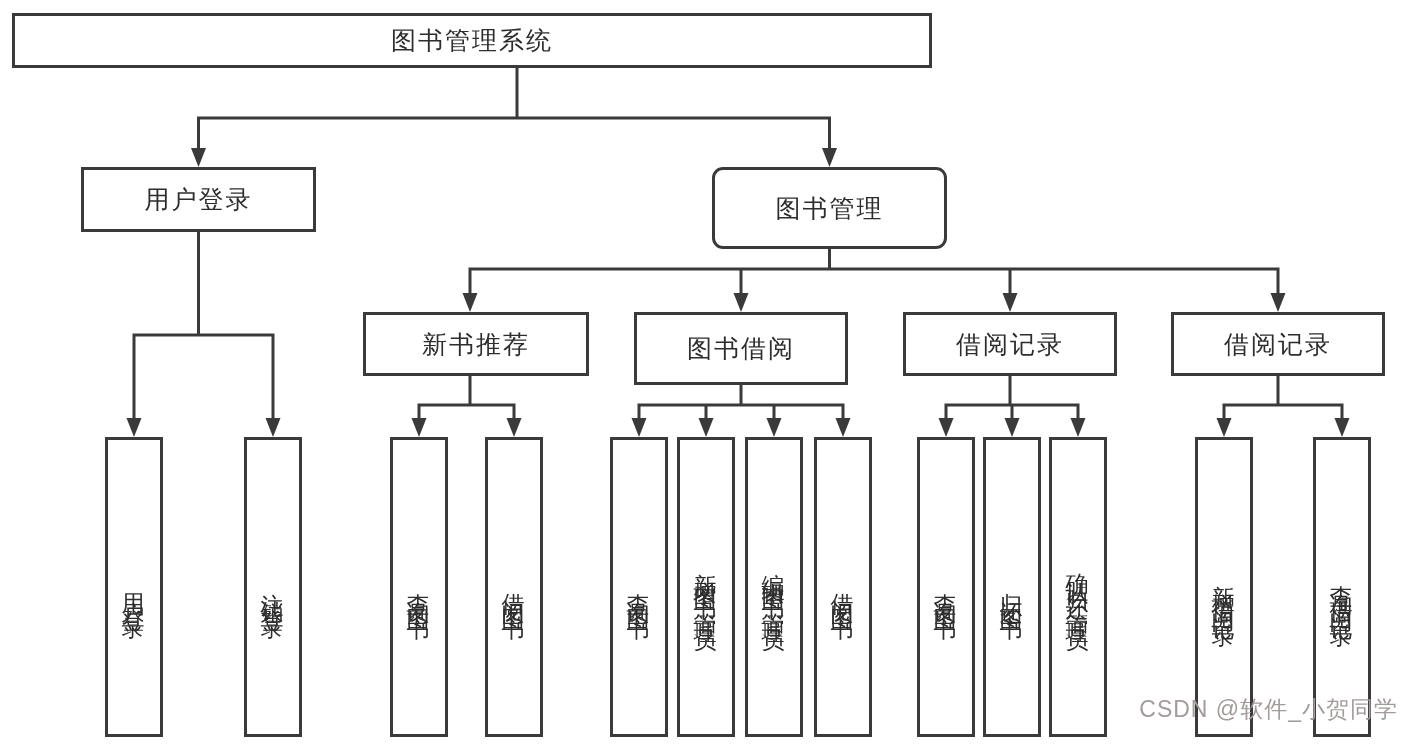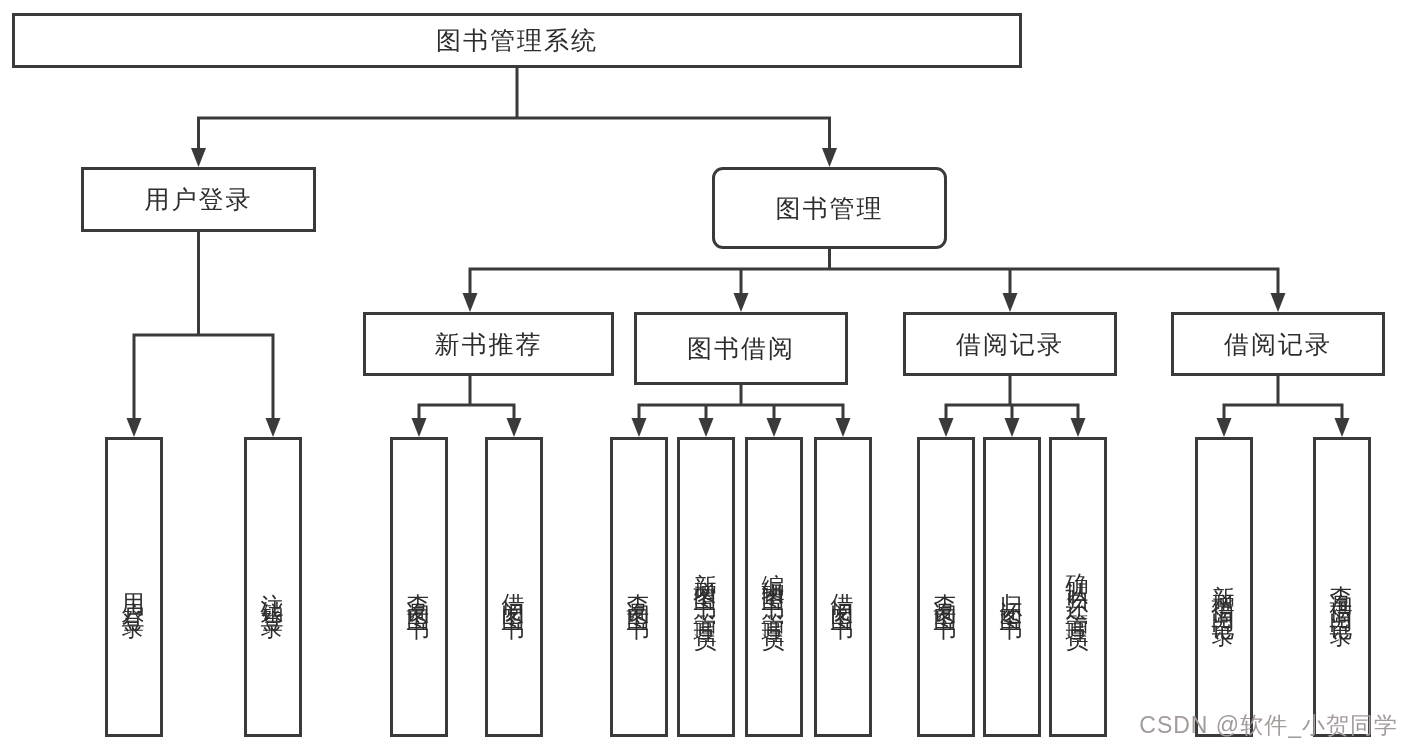--- a/index.html
+++ b/index.html
@@ -13,21 +13,21 @@
     display:flex;align-items:center;justify-content:center;
     font-size:25px;color:var(--text,#2d2d2d);letter-spacing:2px;
     white-space:nowrap;
   }
   .node.vert{
     writing-mode:vertical-rl;text-orientation:mixed;
     font-size:23px;letter-spacing:8px;padding-top:8px;
     white-space:normal;
   }
   .watermark{
-    position:absolute;right:7px;bottom:6px;
+    position:absolute;right:7px;bottom:22px;
     font-size:23px;color:var(--wm,#a39a9a);
     letter-spacing:1px;white-space:nowrap;margin-top:28px;
   }
 </style>
 </head>
 <body>
 
 <div class="canvas">
   <svg id="connectors" width="1405" height="747">
       <path d="M517 68 V118 M198.5 118 H829.5 M198.5 118 V151 M829.5 118 V151 M198.5 232 V335 M134 335 H273 M134 335 V421 M273 335 V421 M829.5 233 V269 M470 269 H1278 M470 269 V296 M741 269 V296 M1010 269 V296 M1278 269 V296 M470 376 V405 M419 405 H514 M419 405 V421 M514 405 V421 M741 376 V405 M639 405 H843 M639 405 V421 M706 405 V421 M774 405 V421 M843 405 V421 M1010 376 V405 M946 405 H1078 M946 405 V421 M1012 405 V421 M1078 405 V421 M1278 376 V405 M1224 405 H1342 M1224 405 V421 M1342 405 V421" stroke="#3a3a3a" stroke-width="3" stroke-linecap="square" fill="none"></path>
@@ -45,24 +45,24 @@
       <polygon points="698.5,418 713.5,418 706,437" fill="#3a3a3a"></polygon>
       <polygon points="766.5,418 781.5,418 774,437" fill="#3a3a3a"></polygon>
       <polygon points="835.5,418 850.5,418 843,437" fill="#3a3a3a"></polygon>
       <polygon points="938.5,418 953.5,418 946,437" fill="#3a3a3a"></polygon>
       <polygon points="1004.5,418 1019.5,418 1012,437" fill="#3a3a3a"></polygon>
       <polygon points="1070.5,418 1085.5,418 1078,437" fill="#3a3a3a"></polygon>
       <polygon points="1216.5,418 1231.5,418 1224,437" fill="#3a3a3a"></polygon>
       <polygon points="1334.5,418 1349.5,418 1342,437" fill="#3a3a3a"></polygon>
     </svg>
   <div id="nodes">
-      <div class="node" style="left: 12px; top: 13px; width: 1010px; height: 55px;">图书管理系统</div>
+      <div class="node" style="left: 12px; top: 13px; width: 920px; height: 55px;">图书管理系统</div>
       <div class="node" style="left: 81px; top: 167px; width: 235px; height: 65px;">用户登录</div>
       <div class="node" style="left: 712px; top: 167px; width: 235px; height: 82px; border-radius: 11px;">图书管理</div>
-      <div class="node" style="left: 363px; top: 312px; width: 251px; height: 64px;">新书推荐</div>
+      <div class="node" style="left: 363px; top: 312px; width: 226px; height: 64px;">新书推荐</div>
       <div class="node" style="left: 634px; top: 312px; width: 214px; height: 73px;">图书借阅</div>
       <div class="node" style="left: 903px; top: 312px; width: 214px; height: 64px;">借阅记录</div>
       <div class="node" style="left: 1171px; top: 312px; width: 214px; height: 64px;">借阅记录</div>
       <div class="node vert" style="left: 105px; top: 437px; width: 58px; height: 300px;">用户登录</div>
       <div class="node vert" style="left: 244px; top: 437px; width: 58px; height: 300px;">注销登录</div>
       <div class="node vert" style="left: 390px; top: 437px; width: 58px; height: 300px;">查询图书</div>
       <div class="node vert" style="left: 485px; top: 437px; width: 58px; height: 300px;">借阅图书</div>
       <div class="node vert" style="left: 610px; top: 437px; width: 58px; height: 300px;">查询图书</div>
       <div class="node vert" style="left: 677px; top: 437px; width: 58px; height: 300px;">新增图书（管理员）</div>
       <div class="node vert" style="left: 745px; top: 437px; width: 58px; height: 300px;">编辑图书（管理员）</div>

